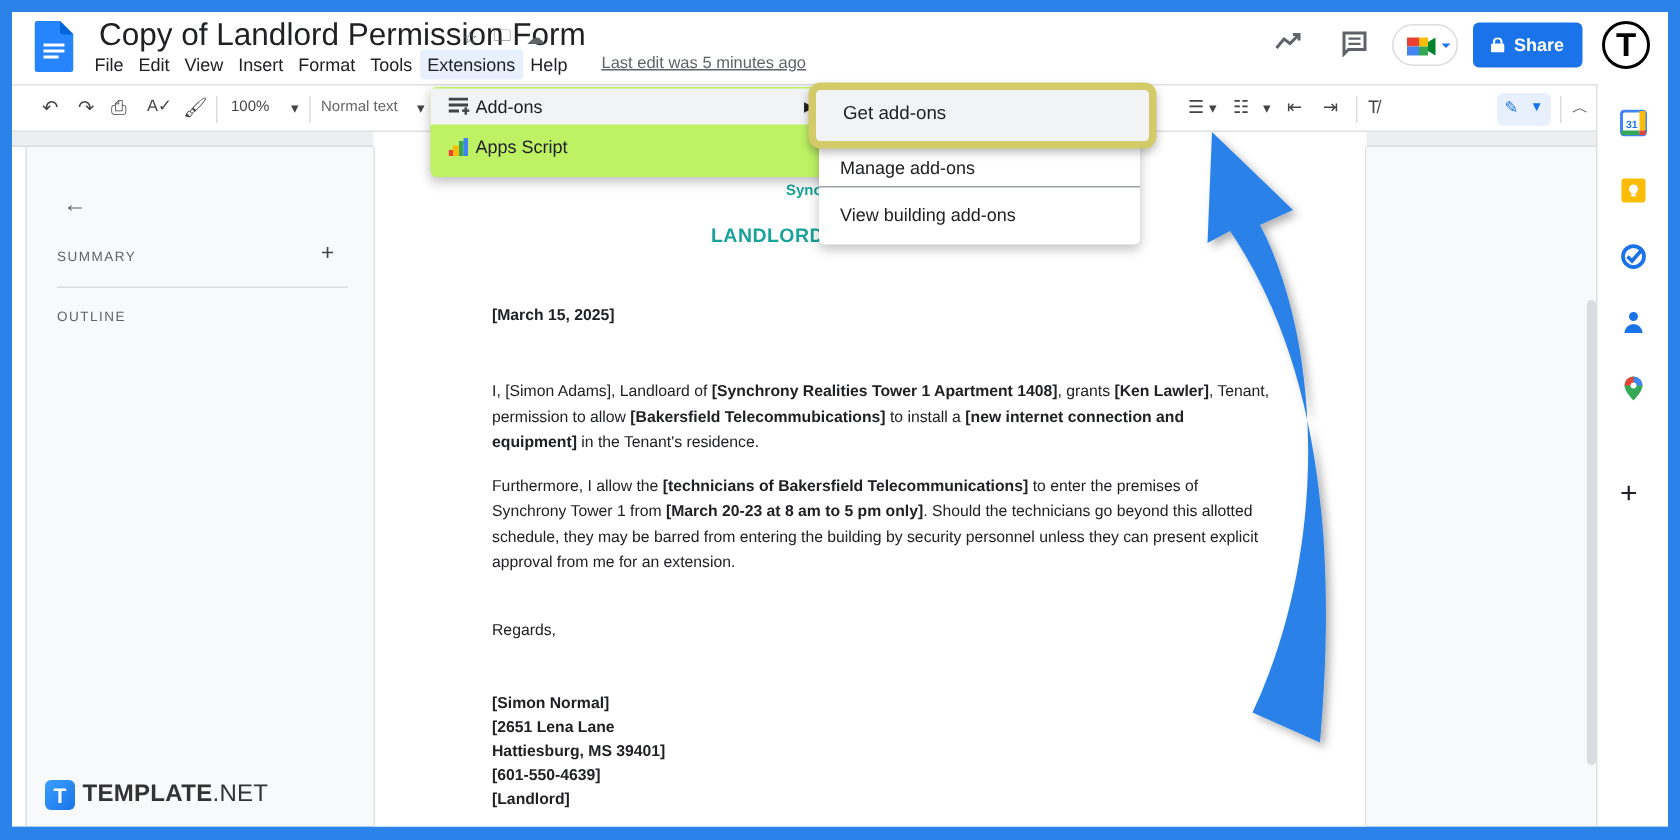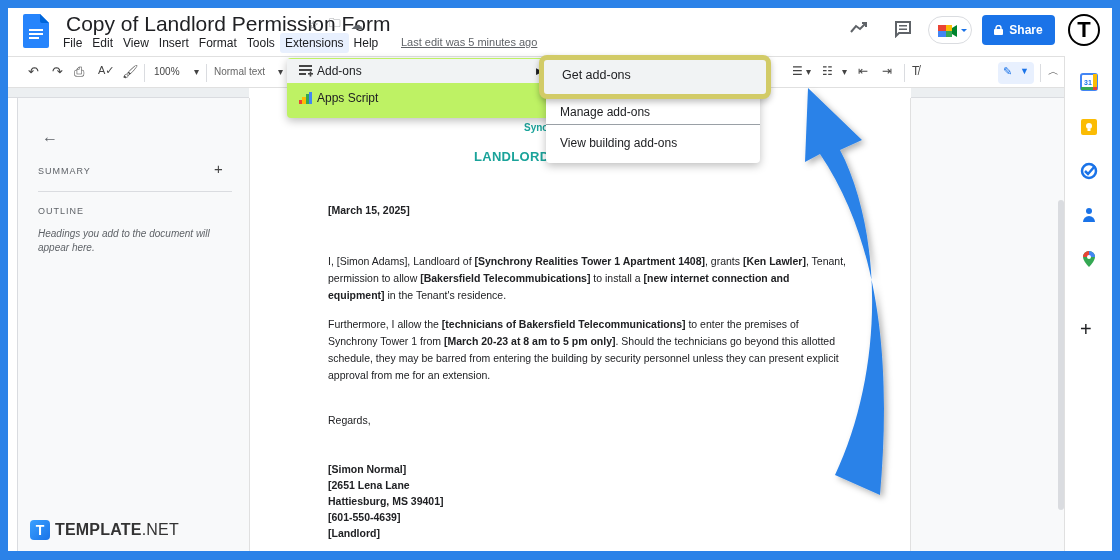--- a/index.html
+++ b/index.html
@@ -175,21 +175,20 @@
       <div class="white"></div>
     </div>
   <div class="ruler-v"></div>
 
   <div class="sidebar">
     <span class="back-arrow">←</span>
     <span class="sb-label" style="top:68px">SUMMARY</span>
     <span class="sb-plus">+</span>
     <div class="sb-divider"></div>
     <span class="sb-label" style="top:108px">OUTLINE</span>
-    <div class="sb-note">Headings you add to the document will appear here.</div>
   </div>
 
   <div class="page">
     <div class="doc-sub">Sync</div>
     <div class="doc-title">LANDLORD</div>
     <div class="doc-body">
       <div class="doc-p" style="top:0"><b>[March 15, 2025]</b></div>
       <div class="doc-p" style="top:51px">
         <span> I, [Simon Adams], Landloard of </span><b>[Synchrony Realities Tower 1 Apartment 1408]</b><span>, grants </span><b>[Ken Lawler]</b><span>, Tenant, permission to allow </span><b>[Bakersfield Telecommubications]</b><span> to install a </span><b>[new internet connection and equipment]</b><span> in the Tenant's residence.</span>
       </div>

